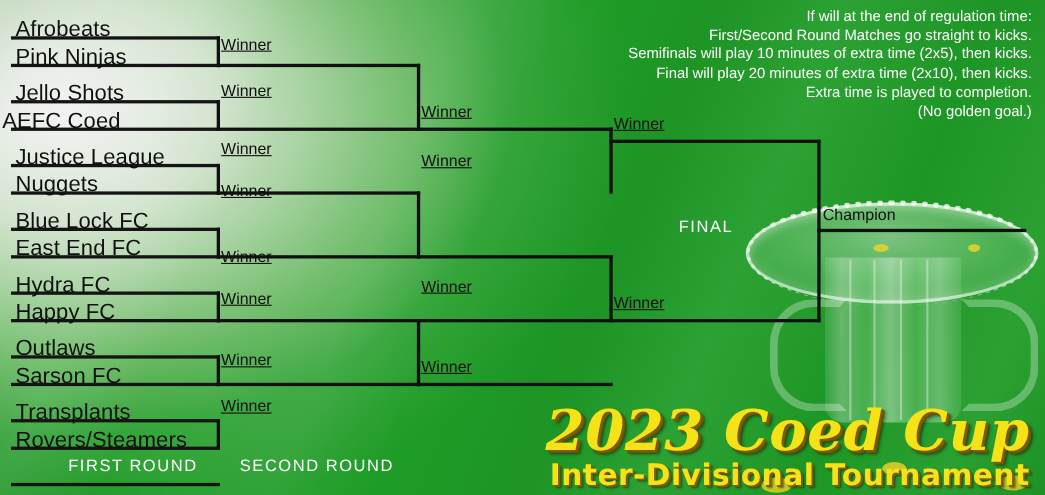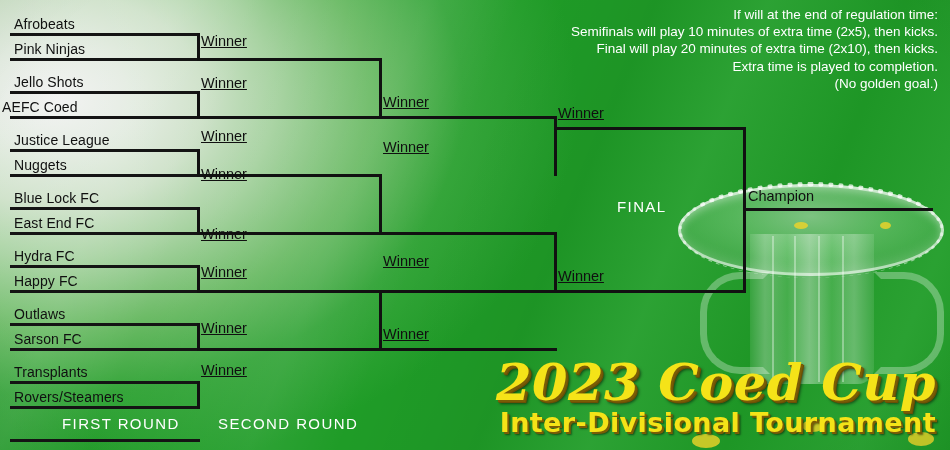--- a/index.html
+++ b/index.html
@@ -147,21 +147,21 @@
   .line-h { height: 3px; }
   .line-v { width: 3px; }
   .slot-underline {
     position: absolute;
     height: 3px;
     background: #141414;
   }
   
   .team {
     position: absolute;
-    font-size: 14px;
+    font-size: 20px;
     color: #101010;
     white-space: nowrap;
     letter-spacing: 0.1px;
   }
   .winner {
     position: absolute;
     font-size: 14.5px;
     color: #101010;
     white-space: nowrap;
     text-decoration: underline;
@@ -186,21 +186,21 @@
     text-align: right;
     color: #ffffff;
     font-size: 13.5px;
     line-height: 17.2px;
     white-space: nowrap;
   }
   
   .logo {
     position: absolute;
     right: 14px;
-    bottom: 12px;
+    bottom: 2px;
     text-align: right;
     pointer-events: none;
     margin-left: 15px;
   }
   .logo-main {
     font-family: "DejaVu Serif", serif;
     font-style: italic;
     font-weight: bold;
     font-size: 51px;
     line-height: 50px;
@@ -245,20 +245,21 @@
     <div class="trophy-gold" style="left:122px;top:46px;width:14px;height:7px"></div>
     <div class="trophy-gold" style="left:208px;top:46px;width:11px;height:7px"></div>
     <div class="trophy-gold" style="left:130px;top:244px;width:22px;height:12px"></div>
     <div class="trophy-gold" style="left:20px;top:258px;width:28px;height:14px"></div>
     <div class="trophy-gold" style="left:236px;top:256px;width:26px;height:14px"></div>
   </div>
   <div class="bg-vignette"></div>
 
   <div class="rules">
     <div>If will at the end of regulation time:</div>
+    <div>First/Second Round Matches go straight to kicks.</div>
     <div>Semifinals will play 10 minutes of extra time (2x5), then kicks.</div>
     <div>Final will play 20 minutes of extra time (2x10), then kicks.</div>
     <div>Extra time is played to completion.</div>
     <div>(No golden goal.)</div>
   </div>
 
   <div class="slot-underline" style="left:10px;top:33px;width:190px"></div>
   <div class="slot-underline" style="left:10px;top:58px;width:190px"></div>
   <div class="slot-underline" style="left:10px;top:91px;width:190px"></div>
   <div class="slot-underline" style="left:10px;top:116px;width:190px"></div>

